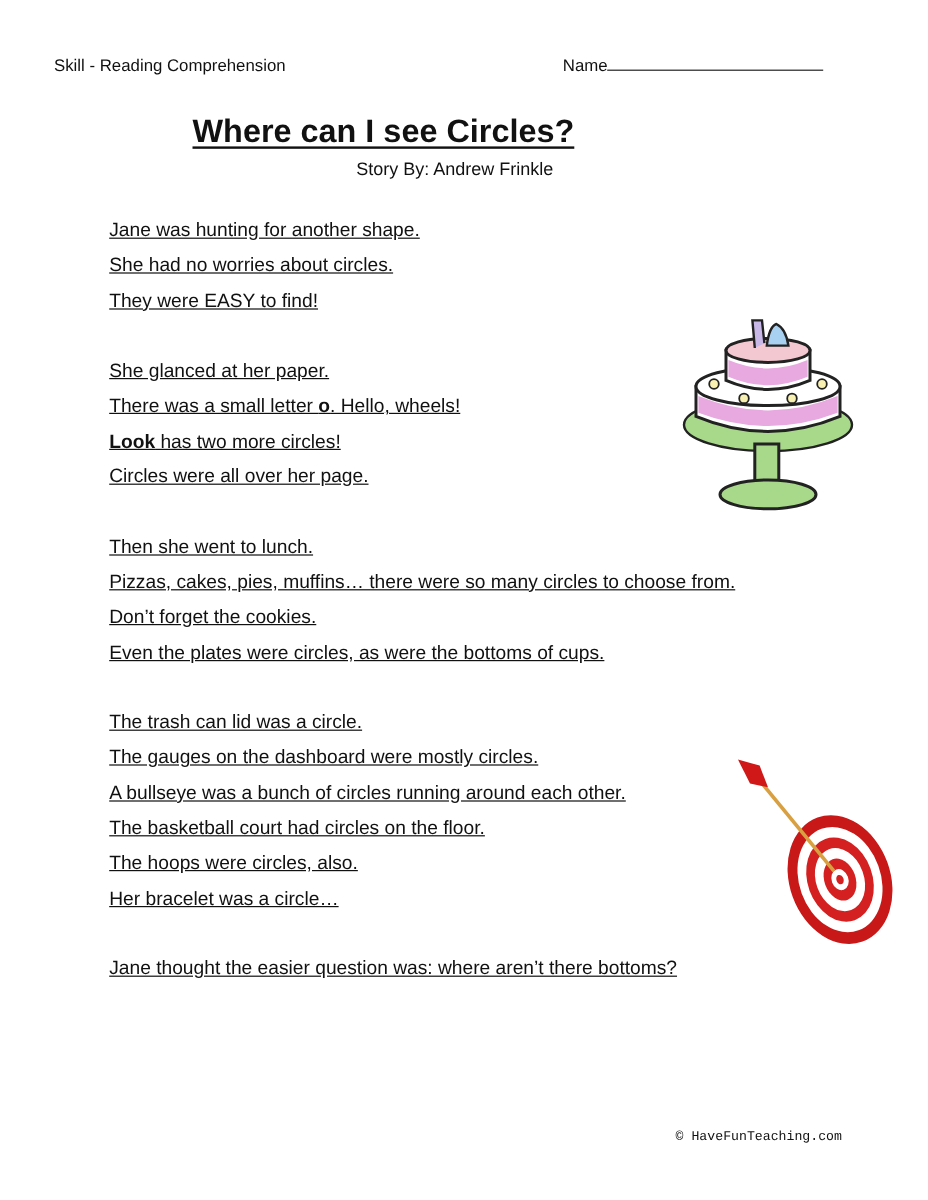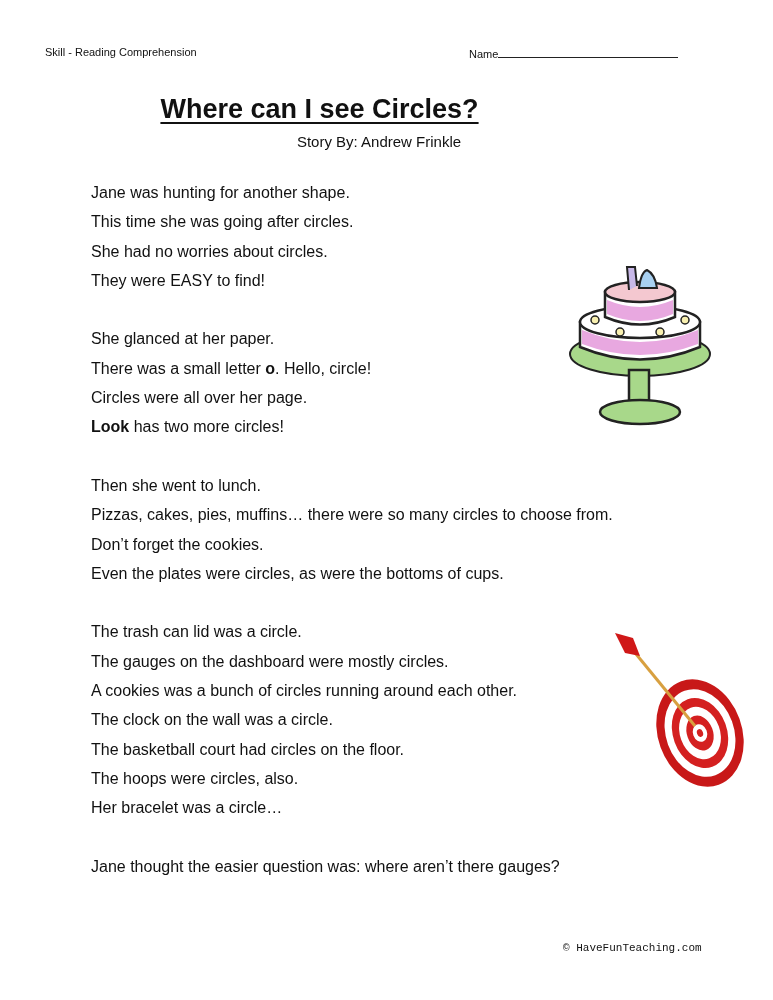--- a/index.html
+++ b/index.html
@@ -1,68 +1,66 @@
 <!DOCTYPE html>
 <html><head>
 <meta charset="utf-8">
 <style>
   html, body { margin:0; padding:0; background:#fff; }
   body { width:773px; height:1000px; position:relative; overflow:hidden;
          font-family:"Liberation Sans", sans-serif; color:#111; }
-  .hdr { position:absolute; top:46px; font-size:11px; }
+  .hdr { position:absolute; top:46px; font-size:14px; }
   .hdr-skill { left:45px; }
   .hdr-name { left:469px; }
   .name-line { display:inline-block; width:180px; border-bottom:1px solid #222; height:11px; vertical-align:baseline; }
   .title { position:absolute; top:94px; left:0; width:639px; text-align:center;
            font-size:27px; font-weight:bold; }
   .title span { text-decoration:underline; text-decoration-thickness:2px; text-underline-offset:4px; }
   .byline { position:absolute; top:133px; left:0; width:758px; text-align:center; font-size:15px; }
   .story { position:absolute; top:178px; left:91px; font-size:16px; line-height:29.3px; }
-  .story .line { white-space:nowrap; height:29.3px; }
+  .story .line { white-space:nowrap; height:29.3px;text-decoration:underline; }
   .story .gap { height:29.3px; }
   .cake { position:absolute; left:565px; top:262px; width:150px; height:175px; }
   .target { position:absolute; left:605px; top:628px; width:150px; height:165px; }
   .footer { position:absolute; top:942px; left:563px; font-size:11px;font-family:Liberation Mono, monospace; }
 </style>
 </head>
 <body>
 
 <div class="hdr hdr-skill">Skill - Reading Comprehension</div>
 <div class="hdr hdr-name">
   <span>Name</span><span class="name-line"></span>
 </div>
 
 <div class="title"><span>Where can I see Circles?</span></div>
 <div class="byline">Story By: Andrew Frinkle</div>
 
 <div class="story">
   <div class="line">Jane was hunting for another shape.</div>
-  <div class="line">This time she was going after circles.</div>
   <div class="line">She had no worries about circles.</div>
   <div class="line">They were EASY to find!</div>
   <div class="gap"></div>
   <div class="line">She glanced at her paper.</div>
-  <div class="line"><span>There was a small letter </span><b>o</b><span>. Hello, circle!</span></div>
+  <div class="line"><span>There was a small letter </span><b>o</b><span>. Hello, wheels!</span></div>
+  <div class="line"><b>Look</b><span> has two more circles!</span></div>
   <div class="line">Circles were all over her page.</div>
-  <div class="line"><b>Look</b><span> has two more circles!</span></div>
   <div class="gap"></div>
   <div class="line">Then she went to lunch.</div>
   <div class="line">Pizzas, cakes, pies, muffins… there were so many circles to choose from.</div>
   <div class="line">Don’t forget the cookies.</div>
   <div class="line">Even the plates were circles, as were the bottoms of cups.</div>
   <div class="gap"></div>
   <div class="line">The trash can lid was a circle.</div>
   <div class="line">The gauges on the dashboard were mostly circles.</div>
-  <div class="line">A cookies was a bunch of circles running around each other.</div>
-  <div class="line">The clock on the wall was a circle.</div>
+  <div class="line">A bullseye was a bunch of circles running around each other.</div>
   <div class="line">The basketball court had circles on the floor.</div>
   <div class="line">The hoops were circles, also.</div>
   <div class="line">Her bracelet was a circle…</div>
   <div class="gap"></div>
-  <div class="line">Jane thought the easier question was: where aren’t there gauges?</div>
+  <div class="line">Jane thought the easier question was: where aren’t there bottoms?</div>
 </div>
 
 <svg class="cake" viewBox="0 0 150 175">
   <ellipse cx="75" cy="92" rx="70" ry="22" fill="#a8d88a" stroke="#222" stroke-width="2"></ellipse>
   <rect x="64" y="108" width="20" height="38" fill="#a8d88a" stroke="#222" stroke-width="2.5"></rect>
   <ellipse cx="75" cy="150" rx="40" ry="12" fill="#a8d88a" stroke="#222" stroke-width="2.5"></ellipse>
   <path d="M15 60 L15 85 Q75 110 135 85 L135 60 Z" fill="#fff" stroke="#222" stroke-width="2.5"></path>
   <path d="M17 68 Q75 92 133 68 L133 82 Q75 104 17 82 Z" fill="#e8a8e0"></path>
   <ellipse cx="75" cy="60" rx="60" ry="16" fill="#fff" stroke="#222" stroke-width="2.5"></ellipse>
   <path d="M40 30 L40 55 Q75 70 110 55 L110 30 Z" fill="#fff" stroke="#222" stroke-width="2.5"></path>

